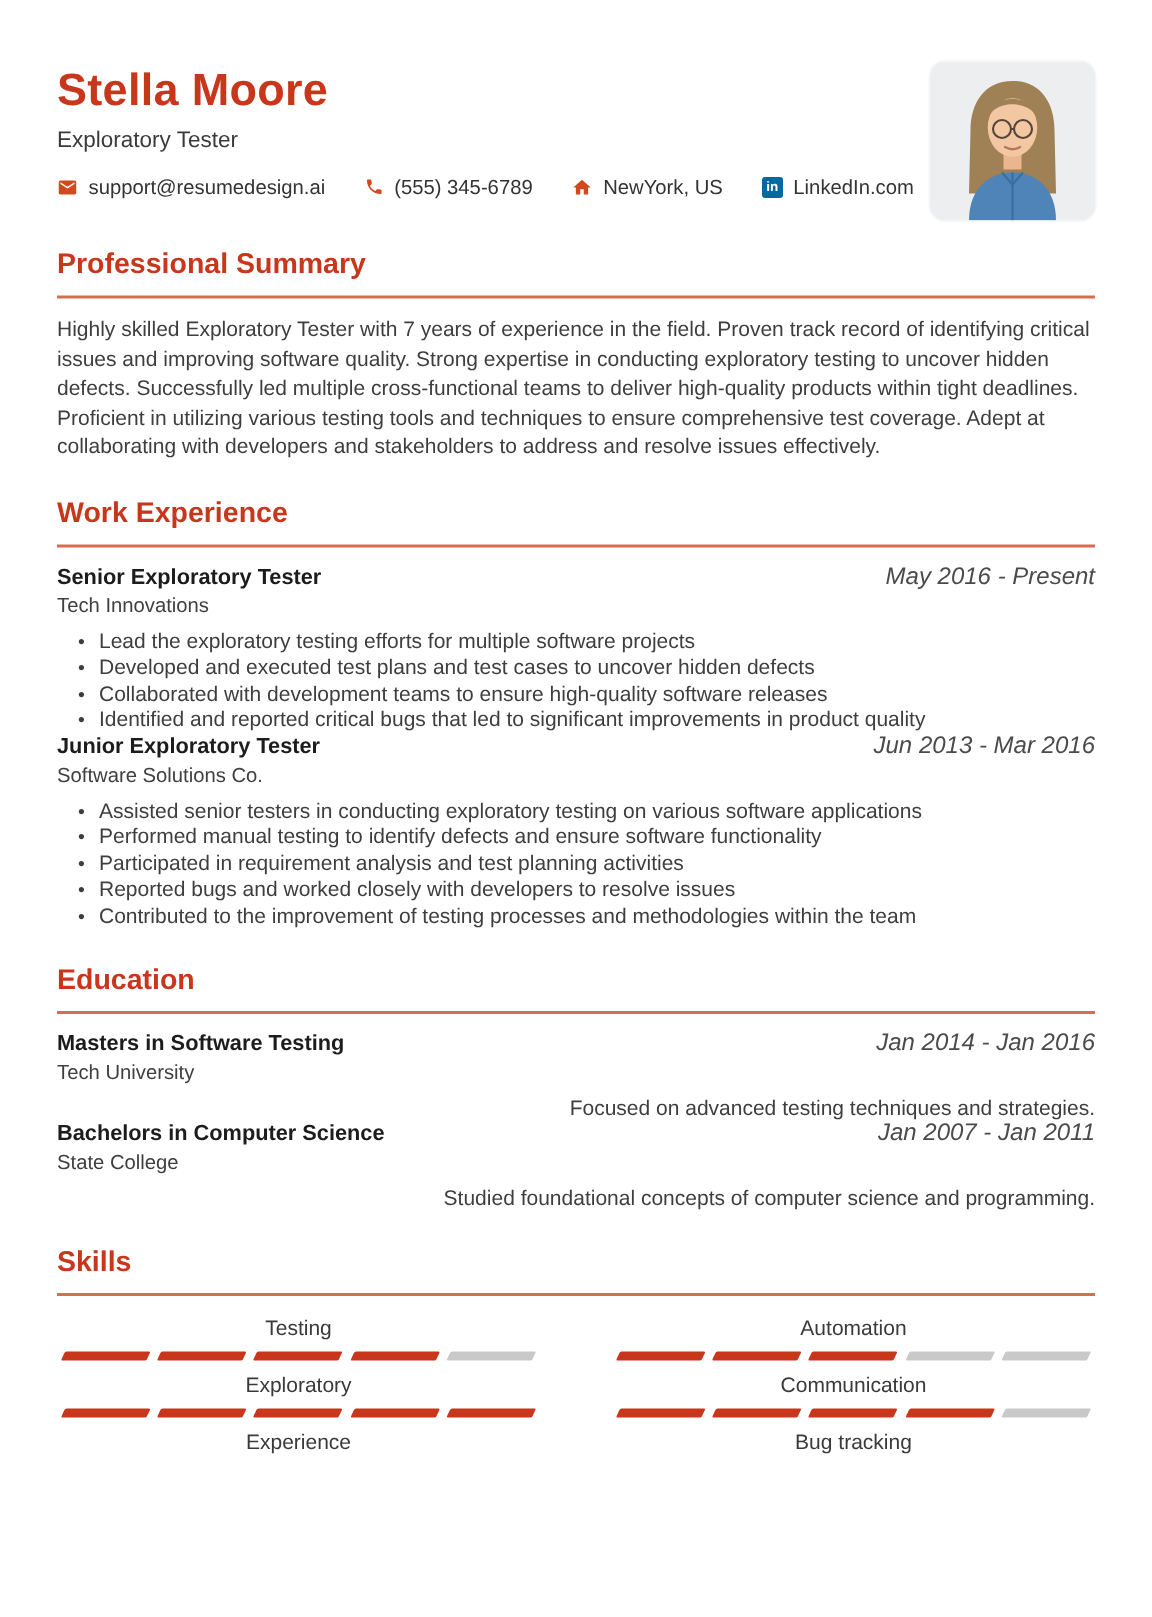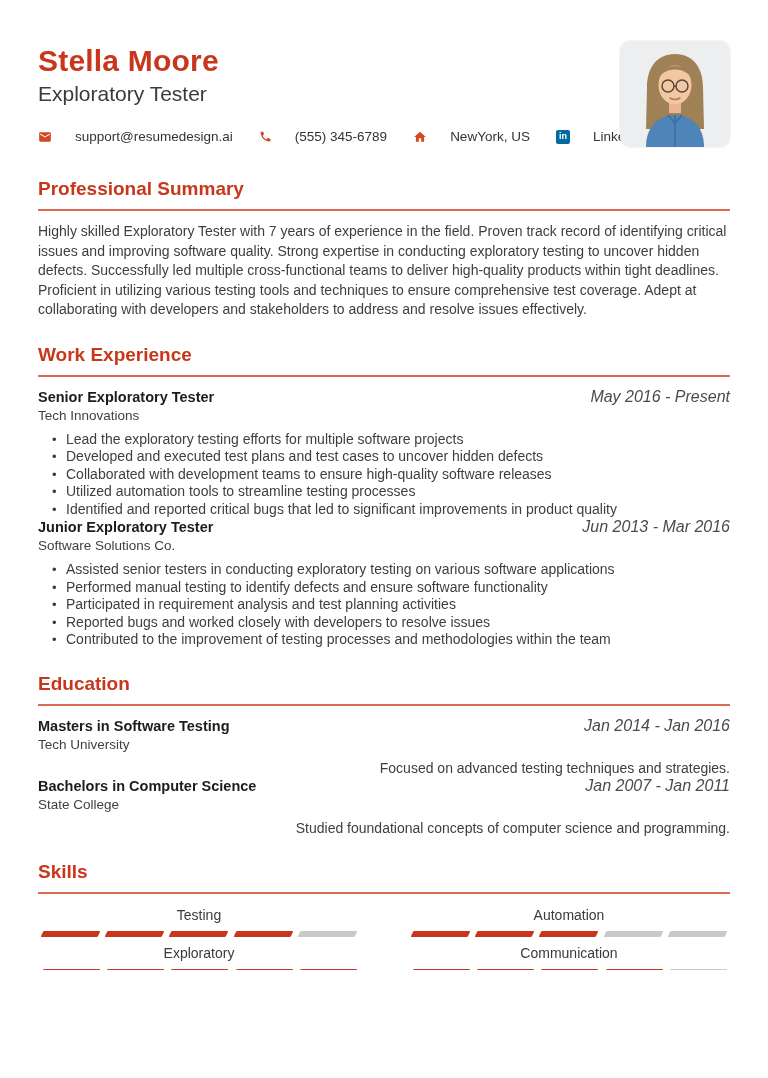--- a/index.html
+++ b/index.html
@@ -3,23 +3,23 @@
 <meta charset="utf-8">
 <title>Resume</title>
 <style>
   html,body { margin:0; padding:0; background:#ffffff; }
   body { font-family:"Liberation Sans","DejaVu Sans",sans-serif; color:#3e3e3e; }
   .page { position:relative; width:768px; height:970px; overflow:hidden; background:#fff; box-sizing:border-box; padding:45px 38px 0 38px; }
 
   
   .header { position:relative; }
   .name { font-size:30px; font-weight:700; color:#c8371c; line-height:32px; letter-spacing:.2px; }
-  .job-title { font-size:21px; color:#3a3a3a; margin-top:7px; line-height:20px; }
+  .job-title { font-size:15px; color:#3a3a3a; margin-top:7px; line-height:20px; }
   .contacts { display:flex; align-items:center; gap:26px; margin-top:13px; font-size:13.5px; color:#333; }
-  .contact-item { display:inline-flex; align-items:center; gap:23px; white-space:nowrap;margin-top:12px; }
+  .contact-item { display:inline-flex; align-items:center; gap:7px; white-space:nowrap; }
   .contact-item svg { display:block; }
   .li-badge { display:inline-flex; align-items:center; justify-content:center; width:14px; height:14px; border-radius:2px; background:#0369a1; color:#fff; font-size:9px; font-weight:700; line-height:1; }
   .photo { position:absolute; top:-4px; right:0; width:110px; height:106px; border-radius:10px; overflow:hidden; box-shadow:0 0 0 1px rgba(0,0,0,0.04); }
   .photo svg { display:block; width:100%; height:100%; }
 
   
   .section { margin-top:24px; }
   .section.first { margin-top:34px; }
   h2.sec-title { font-size:19px; font-weight:700; color:#c8371c; margin:0; padding-bottom:9px; border-bottom:2px solid #d96c50; line-height:22px; }
   .sec-body { margin-top:11px; }
@@ -122,21 +122,20 @@
         <div class="entry">
           <div class="entry-head">
             <div class="entry-role">Senior Exploratory Tester</div>
             <div class="entry-dates">May 2016 - Present</div>
           </div>
           <div class="entry-sub">Tech Innovations</div>
           <ul class="bullets">
             <li>Lead the exploratory testing efforts for multiple software projects</li>
             <li>Developed and executed test plans and test cases to uncover hidden defects</li>
             <li>Collaborated with development teams to ensure high-quality software releases</li>
-            <li>Utilized automation tools to streamline testing processes</li>
             <li>Identified and reported critical bugs that led to significant improvements in product quality</li>
           </ul>
         </div>
         <div class="entry">
           <div class="entry-head">
             <div class="entry-role">Junior Exploratory Tester</div>
             <div class="entry-dates">Jun 2013 - Mar 2016</div>
           </div>
           <div class="entry-sub">Software Solutions Co.</div>
           <ul class="bullets">

